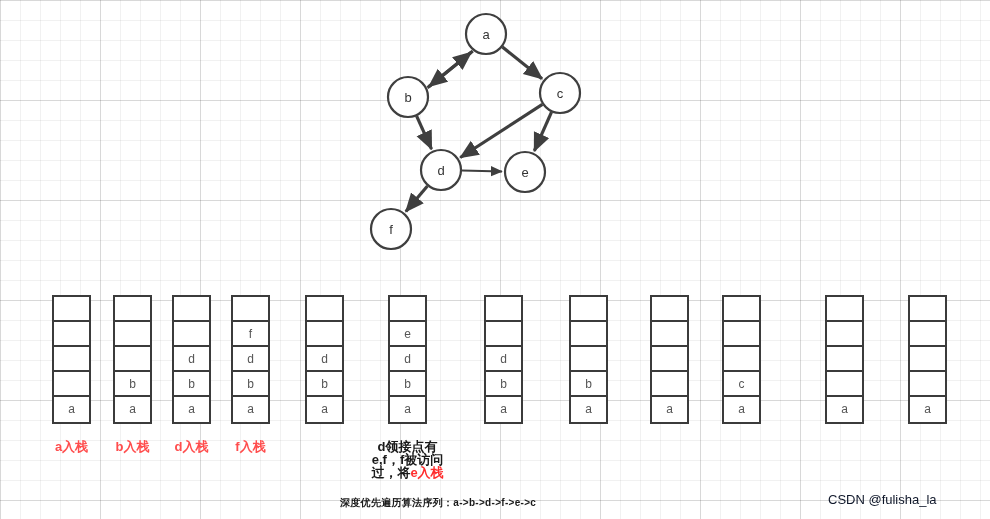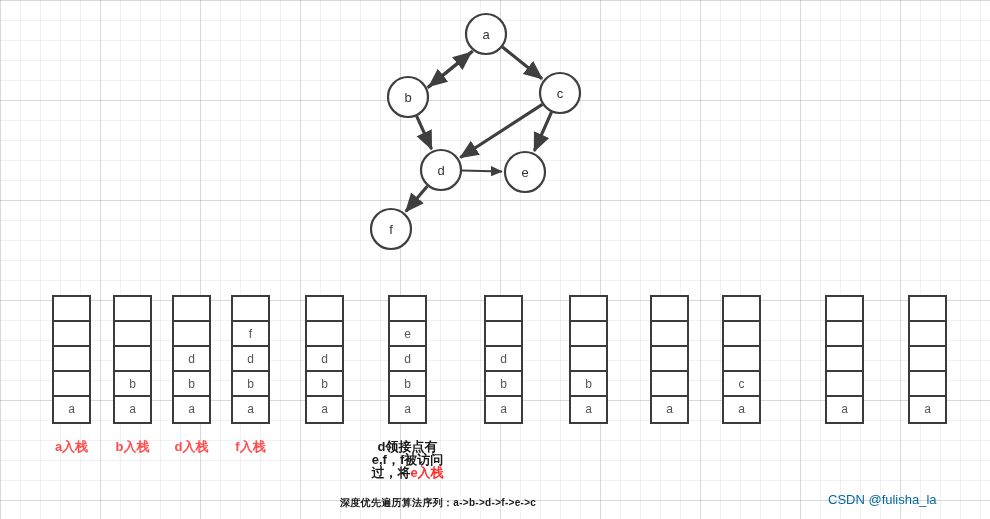--- a/index.html
+++ b/index.html
@@ -40,21 +40,21 @@
   .cap-w3{width:100px;}
   .cap-underline{text-decoration:underline;}
 
   #sequence-caption{
     position:absolute;left:340px;top:496px;
     font-size:10px;font-weight:bold;color:#1a1a1a;
     letter-spacing:0.3px;
   }
   #watermark{
     position:absolute;left:828px;top:492px;
-    font-size:13px;color:#0369a1;
+    font-size:13px;color:#0f172a;
   }
   .node-label{font-size:13px;fill:#333;}
 </style>
 </head>
 <body>
 
 <div id="graph-area">
   <svg width="990" height="280" viewBox="0 0 990 280">
     <defs>
       <marker id="ah" markerWidth="7" markerHeight="7" refX="5.6" refY="2.6" orient="auto">

